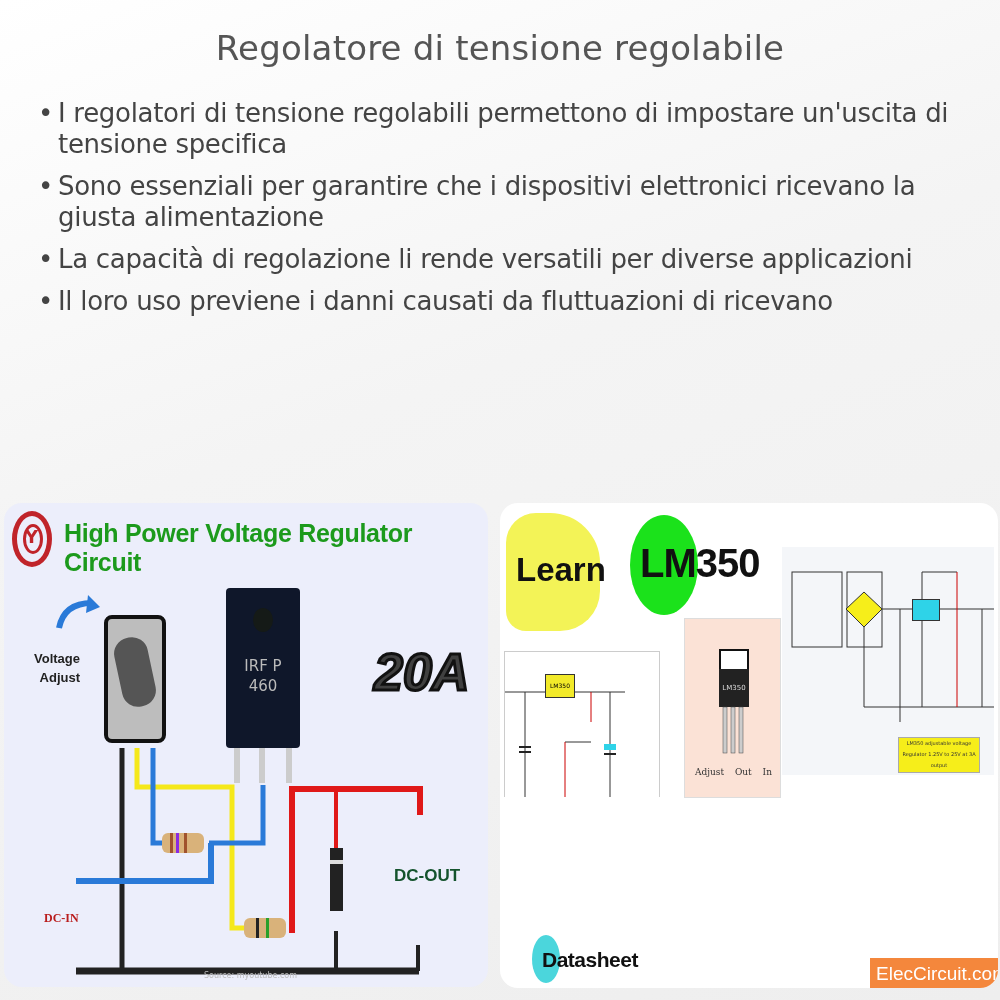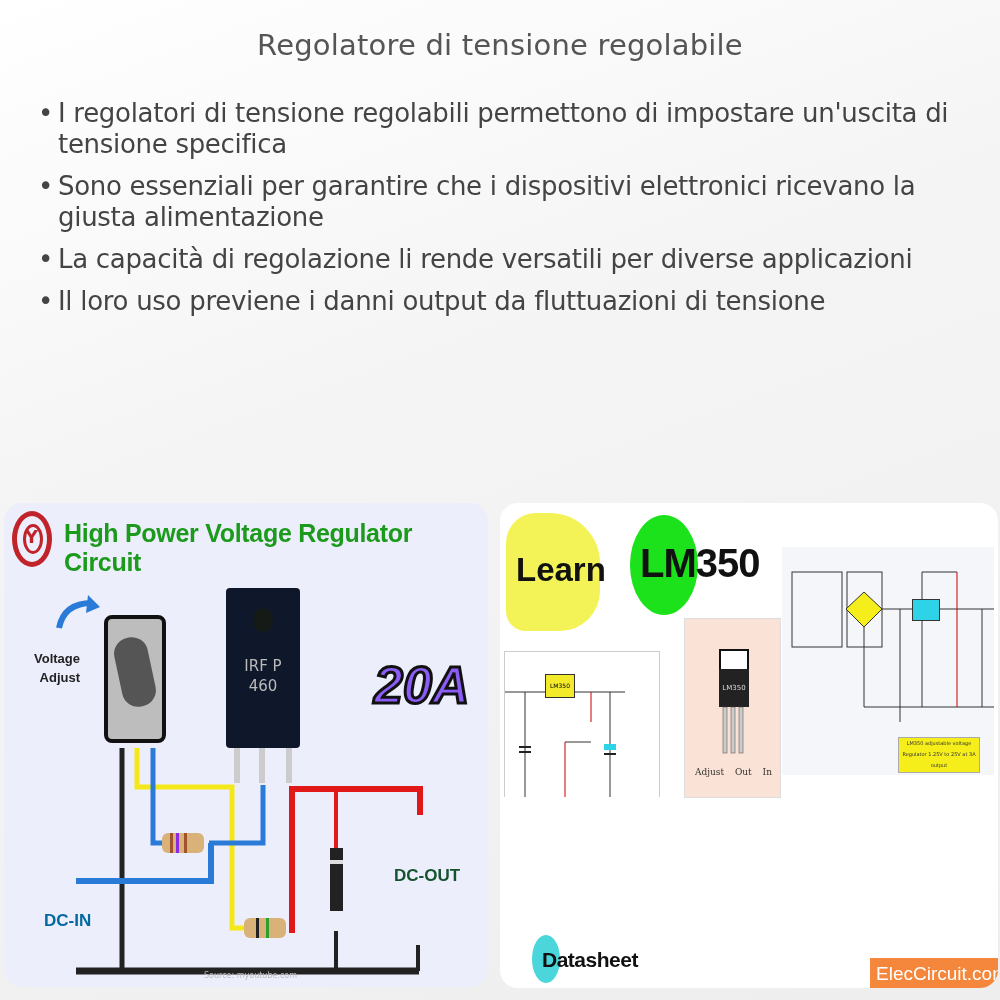--- a/index.html
+++ b/index.html
@@ -3,21 +3,21 @@
 <meta charset="utf-8">
 <style>
   html, body { margin:0; padding:0; }
   body {
     width:1000px; height:1000px; overflow:hidden; position:relative;
     background: linear-gradient(160deg, #ffffff 0%, #f4f4f4 40%, #eeeeee 100%);
     font-family: "DejaVu Sans", sans-serif;
   }
   .title {
     position:absolute; left:0; top:28px; width:1000px; text-align:center;
-    font-size:29px; color:#555; letter-spacing:0.2px;
+    font-size:34px; color:#555; letter-spacing:0.2px;
   }
   .bullets {
     position:absolute; left:38px; top:98px; width:920px; margin:0; padding:0; list-style:none;
   }
   .bullets li {
     position:relative; padding-left:20px; font-size:26px; line-height:31px;
     color:#444; margin-bottom:11px; letter-spacing:-0.3px;
   }
   .bullets li .dot { position:absolute; left:0; top:0; color:#444; }
 
@@ -34,24 +34,24 @@
     position:absolute; left:6px; top:8px; width:20px; height:30px;
     border:3px solid #c0242a; border-radius:50%; box-sizing:border-box;
   }
   .logo-y { position:absolute; left:8px; top:10px; font-weight:bold; color:#c0242a; font-size:18px; font-family:"DejaVu Sans", sans-serif; }
   .circ-title {
     position:absolute; left:60px; top:16px; font-size:25px; font-weight:bold; color:#1c9a1c;
     font-family:"Liberation Sans", sans-serif; letter-spacing:-0.3px;
   }
   .va-label { position:absolute; left:30px; top:146px; font-size:13px; color:#222; line-height:19px; text-align:right; font-weight:bold; font-family:"Liberation Sans", sans-serif;}
   .amp-label {
-    position:absolute; left:370px; top:152px; font-size:52px; font-weight:bold; font-style:italic;
-    color:#8b5cf6; -webkit-text-stroke:3px #111; font-family:"Liberation Sans", sans-serif;
-  }
-  .dcin { position:absolute; left:40px; top:408px; font-size:17px; font-weight:bold; color:#0369a1; font-family:Liberation Sans, sans-serif; }
+    position:absolute; left:370px; top:139px; font-size:52px; font-weight:bold; font-style:italic;
+    color:#404040; -webkit-text-stroke:3px #111; font-family:"Liberation Sans", sans-serif;
+  }
+  .dcin { position:absolute; left:40px; top:408px; font-size:12px; font-weight:bold; color:#b91c1c; font-family:Liberation Serif, serif; }
   .dcout { position:absolute; left:390px; top:363px; font-size:17px; font-weight:bold; color:#14532d; font-family:"Liberation Sans", sans-serif; }
   .src-left { position:absolute; left:200px; top:468px; font-size:8px; color:#bbb; }
   .pot {
     position:absolute; left:100px; top:112px; width:62px; height:128px; background:#bdbdbd;
     border:4px solid #111; border-radius:8px; box-sizing:border-box;
   }
   .pot-knob { position:absolute; left:10px; top:18px; width:34px; height:70px; background:#555; border-radius:16px; transform:rotate(-12deg); }
   .mosfet {
     position:absolute; left:222px; top:85px; width:74px; height:160px; background:#0f172a; border-radius:4px;
   }
@@ -94,21 +94,21 @@
 </style>
 </head>
 <body>
 
 <div class="title">Regolatore di tensione regolabile</div>
 
 <ul class="bullets">
   <li><span class="dot">•</span><span>I regolatori di tensione regolabili permettono di impostare un'uscita di tensione specifica</span></li>
   <li><span class="dot">•</span><span>Sono essenziali per garantire che i dispositivi elettronici ricevano la giusta alimentazione</span></li>
   <li><span class="dot">•</span><span>La capacità di regolazione li rende versatili per diverse applicazioni</span></li>
-  <li><span class="dot">•</span><span>Il loro uso previene i danni output da fluttuazioni di tensione</span></li>
+  <li><span class="dot">•</span><span>Il loro uso previene i danni causati da fluttuazioni di ricevano</span></li>
 </ul>
 
 <div class="panel-left">
   <div class="logo">
     <div class="logo-inner"></div>
     <span class="logo-y">Y</span>
   </div>
   <div class="circ-title">High Power Voltage Regulator Circuit</div>
 
   <svg class="wires" width="484" height="484">

